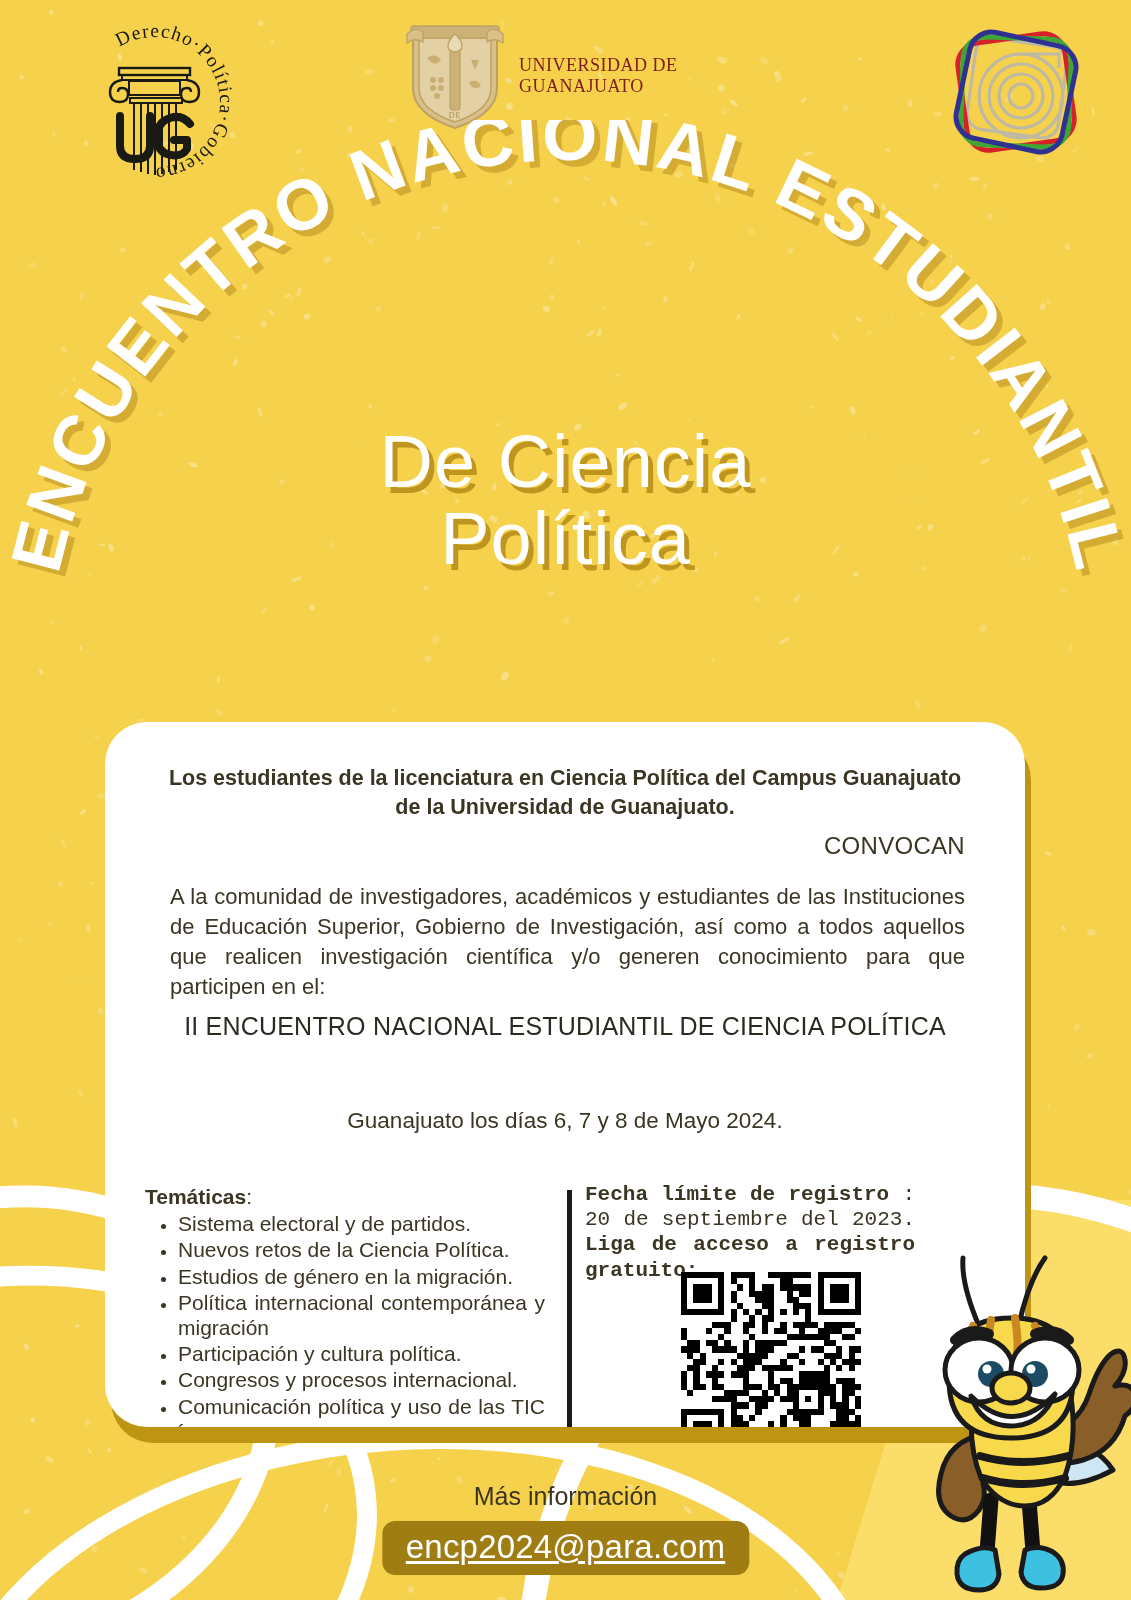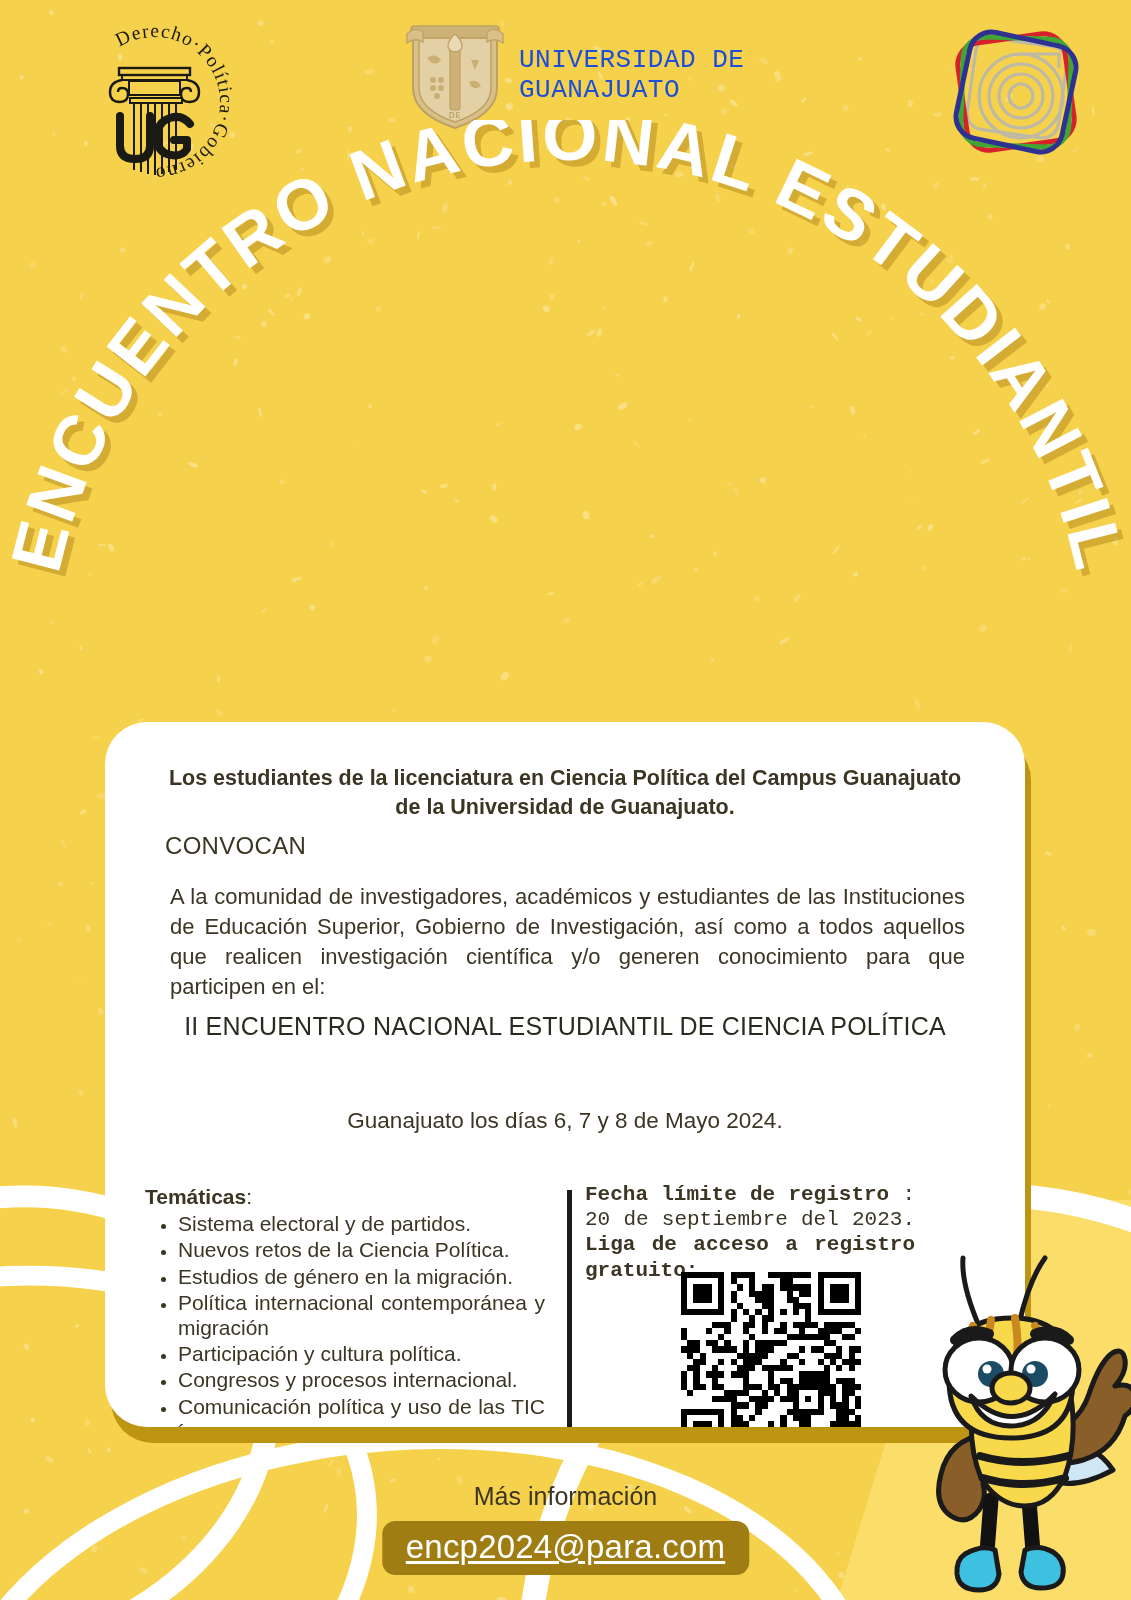--- a/index.html
+++ b/index.html
@@ -45,22 +45,22 @@
     background:#FBDD6A;
     clip-path:polygon(38% 0%,100% 0%,100% 100%,0% 100%);
   }
 
   
   .logo-dpg{position:absolute;left:72px;top:20px;width:165px;height:165px;}
   .logo-ug{position:absolute;left:405px;top:18px;width:345px;height:115px;
            display:flex;align-items:center;gap:14px;}
   .logo-ug .shield{width:100px;height:112px;flex:0 0 auto;}
   .logo-ug .ugtext{
-    color:#1d4ed8;font-size:26px;line-height:1.12;letter-spacing:.5px;
-    font-family:Liberation Mono, monospace;white-space:pre-line;
+    color:#7f1d1d;font-size:18px;line-height:1.12;letter-spacing:.5px;
+    font-family:Liberation Serif, serif;white-space:pre-line;
   }
   .logo-abs{position:absolute;right:22px;top:8px;width:180px;height:180px;}
 
   
   .arch{position:absolute;left:0;top:120px;width:1131px;height:560px;}
   .arch text{
     fill:#ffffff;
     font-family:"Liberation Sans",sans-serif;
     font-size:71px;font-weight:700;letter-spacing:3px;
   }
@@ -91,21 +91,21 @@
     color:#3B3524;
     font-family:"Liberation Sans",sans-serif;
     font-size:21px;line-height:1.32;
   }
 
   .intro{
     position:absolute;left:60px;top:42px;width:800px;text-align:center;
     font-weight:700;font-size:21.5px;line-height:1.33;color:#3B3524;
   }
   .convocan{
-    position:absolute;left:60px;top:110px;width:800px;text-align:left;
+    position:absolute;left:60px;top:110px;width:800px;text-align:right;
     font-size:24px;color:#3B3524;letter-spacing:.3px;
   }
   .body-text{
     position:absolute;left:65px;top:160px;width:795px;
     text-align:justify;text-justify:inter-word;
     font-size:22px;line-height:1.36;color:#3B3524;
   }
   .event-name{
     position:absolute;left:60px;top:288px;width:800px;text-align:center;
     font-size:25px;line-height:1.32;color:#2C2A20;letter-spacing:.2px;
@@ -675,20 +675,24 @@
       <path id="archcurveS" d="M 54 566 A 520 520 0 0 1 1094 566" fill="none"></path>
     </defs>
     <text class="shadow" text-anchor="middle">
       <textPath href="#archcurveS" startOffset="50%" id="archShadowPath">ENCUENTRO NACIONAL ESTUDIANTIL</textPath>
     </text>
     <text text-anchor="middle">
       <textPath href="#archcurve" startOffset="50%" id="archMainPath">ENCUENTRO NACIONAL ESTUDIANTIL</textPath>
     </text>
   </svg>
 
+  <div class="center-title">
+    <div>De Ciencia</div>
+    <div>Política</div>
+  </div>
 
   <div class="card-shadow"></div>
   <div class="card">
 
     <div class="intro para">Los estudiantes de la licenciatura en Ciencia Política del Campus Guanajuato de la Universidad de Guanajuato.</div>
     <div class="convocan">CONVOCAN</div>
     <div class="body-text">A la comunidad de investigadores, académicos y estudiantes de las Instituciones de Educación Superior, Gobierno de Investigación, así como a todos aquellos que realicen investigación científica y/o generen conocimiento para que participen en el:</div>
     <div class="event-name">II ENCUENTRO NACIONAL ESTUDIANTIL DE CIENCIA POLÍTICA</div>
     <div class="when">
       <div>Guanajuato los días 6, 7 y 8 de Mayo 2024.</div>

